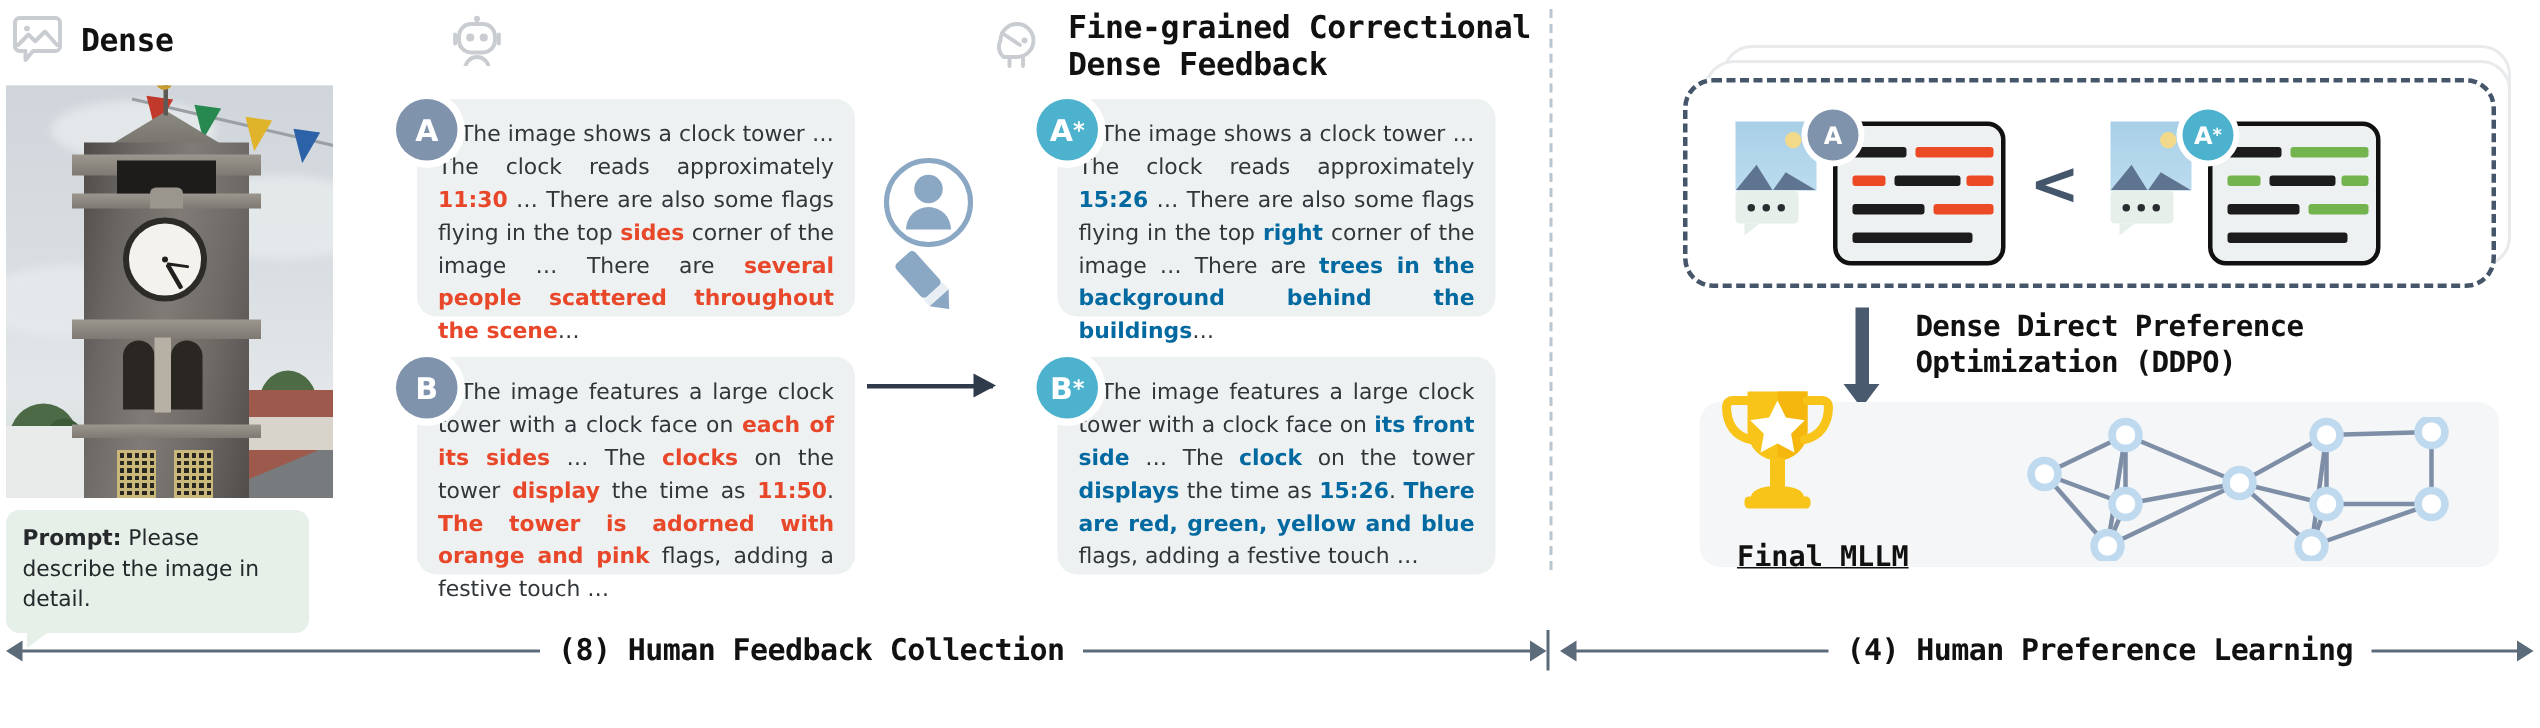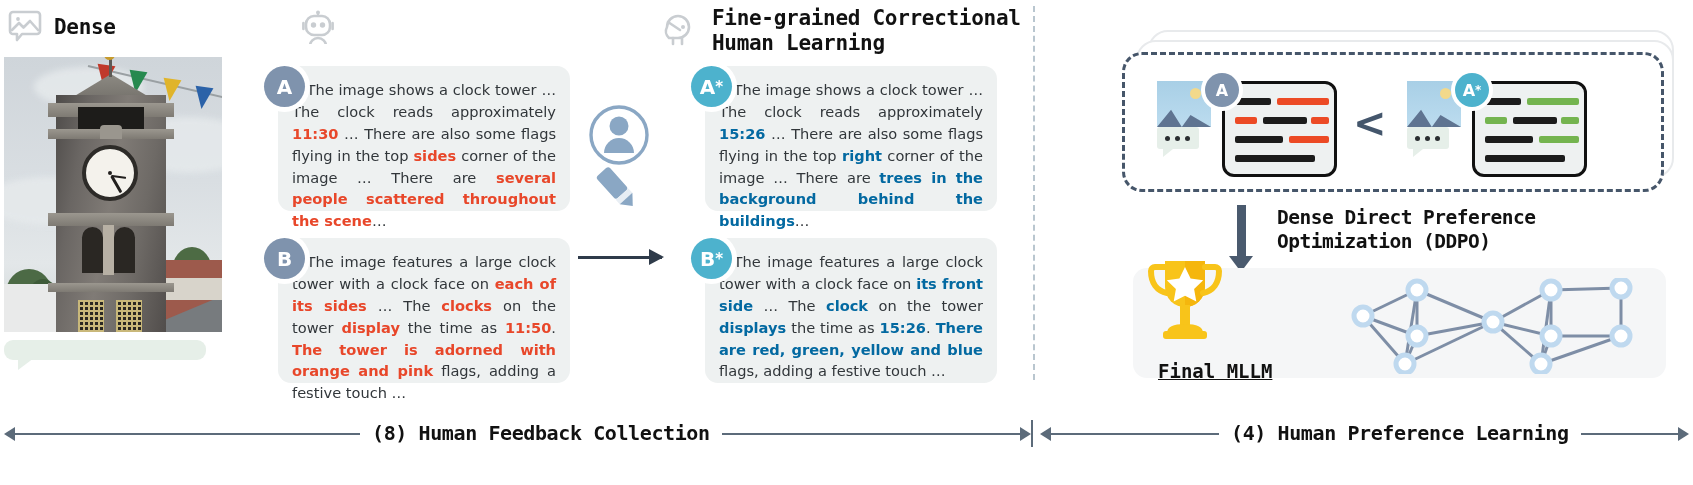--- a/index.html
+++ b/index.html
@@ -123,21 +123,21 @@
   <span class="hdr-icon" style="margin-top:4px;">
     <svg width="40" height="40" viewBox="0 0 40 40">
         <path d="M7 17a11 11 0 0 1 22 0c0 6-5 11-11 11H9a9 9 0 0 1-2-11z" fill="none" stroke="#c9cdd1" stroke-width="2.6" stroke-linejoin="round"></path>
         <circle cx="23" cy="17" r="2" fill="#c9cdd1"></circle>
         <path d="M8 12l12 8" stroke="#c9cdd1" stroke-width="2.6" stroke-linecap="round"></path>
         <line x1="13" y1="28" x2="13" y2="34" stroke="#c9cdd1" stroke-width="2.6" stroke-linecap="round"></line>
         <line x1="22" y1="28" x2="22" y2="34" stroke="#c9cdd1" stroke-width="2.6" stroke-linecap="round"></line>
       </svg>
   </span>
   <span class="hdr-title">Fine-grained Correctional
-Human Learning</span>
+Dense Feedback</span>
 </div>
 
 <div id="photo">
   <div class="sky"></div>
   <div class="cloud" style="left:-20px;top:120px;width:130px;height:48px;"></div>
   <div class="cloud" style="left:120px;top:60px;width:130px;height:56px;"></div>
   <div class="cloud" style="left:30px;top:10px;width:110px;height:40px;"></div>
 
   <div class="buntline" style="left:84px;top:8px;width:150px;transform:rotate(13deg);"></div>
   <div class="bunt" style="left:92px;top:8px;border-top:22px solid #c0392b;transform:rotate(8deg);"></div>
@@ -170,20 +170,21 @@
     </div>
     <div class="arch" style="left:26px;top:132px;width:21px;height:46px;"></div>
     <div class="arch" style="left:58px;top:132px;width:21px;height:46px;"></div>
     <div style="position:absolute;left:47px;top:130px;width:11px;height:50px;background:#b7b0a4;"></div>
     <div class="lattice" style="left:22px;top:205px;width:26px;height:42px;"></div>
     <div class="lattice" style="left:60px;top:205px;width:26px;height:42px;"></div>
   </div>
 </div>
 
 <div id="prompt-box">
+  <div class="txt"><b>Prompt:</b><span> Please describe the image in detail.</span></div>
   <span class="tail"></span>
 </div>
 
 <div class="bubble" id="bubble-A" style="left:278px;top:66px;width:292px;height:145px;">
   <p><span> The image shows a clock tower … The clock reads approximately </span><span class="red">11:30</span><span> … There are also some flags flying in the top </span><span class="red">sides</span><span> corner of the image … There are </span><span class="red">several people scattered throughout the scene</span><span>…</span></p>
 </div>
 <div class="badge gray" style="left:264px;top:66px;">
   <span>A</span>
 </div>
 

